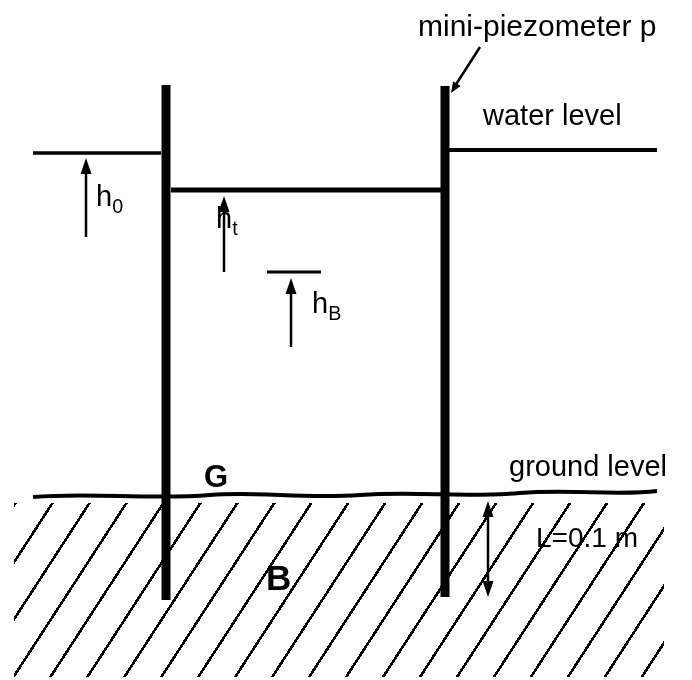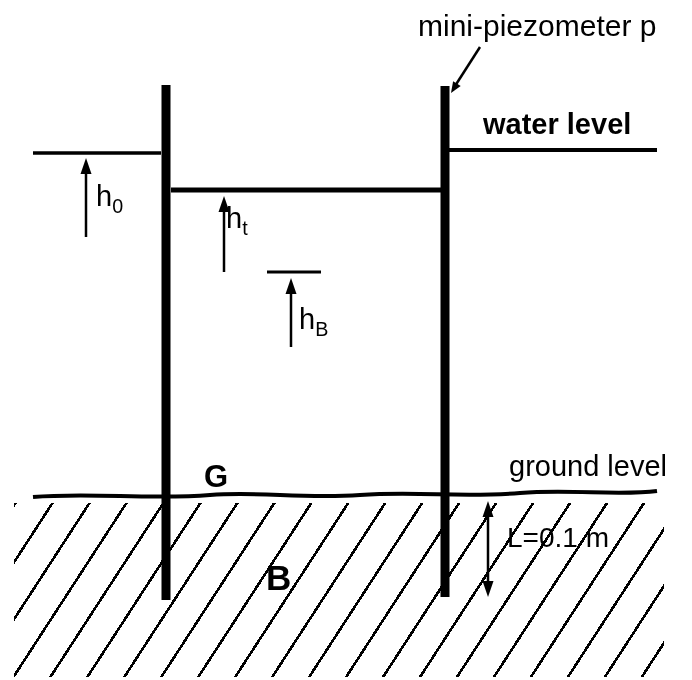--- a/index.html
+++ b/index.html
@@ -83,29 +83,29 @@
 
     <g>
       <line x1="488" y1="515" x2="488" y2="584" stroke-width="2.5"></line>
       <polygon points="488,501 482.5,517 493.5,517"></polygon>
       <polygon points="488,597 482.5,581 493.5,581"></polygon>
     </g>
   </svg>
 
   <span class="lbl" style="left:418px; top:11px; font-size:30px;">mini-piezometer p</span>
 
-  <span class="lbl fs29" style="left:483px; top:110px;font-weight:bold;">water level</span>
+  <span class="lbl fs29" style="left:483px; top:101px;">water level</span>
 
   <span class="lbl fs29" style="left:96px; top:182px;"><span>h</span><sub>0</sub></span>
 
-  <span class="lbl fs29" style="left:226px; top:204px;"><span>h</span><sub>t</sub></span>
+  <span class="lbl fs29" style="left:216px; top:204px;"><span>h</span><sub>t</sub></span>
 
-  <span class="lbl fs29" style="left:299px; top:289px;margin-top:16px;"><span>h</span><sub>B</sub></span>
+  <span class="lbl fs29" style="left:312px; top:289px;"><span>h</span><sub>B</sub></span>
 
   <span class="lbl fs29" style="left:477px; top:452px;margin-left:32px;">ground level</span>
 
   <span class="lbl bold" style="left:204px; top:461px; font-size:31px;">G</span>
 
   <span class="lbl bold" style="left:266px; top:560px; font-size:35px;">B</span>
 
-  <span class="lbl" style="left:507px; top:524px; font-size:28px;">L=0.1 m</span>
+  <span class="lbl" style="left:536px; top:524px; font-size:28px;">L=0.1 m</span>
 
 </div>
 
 </body></html>

